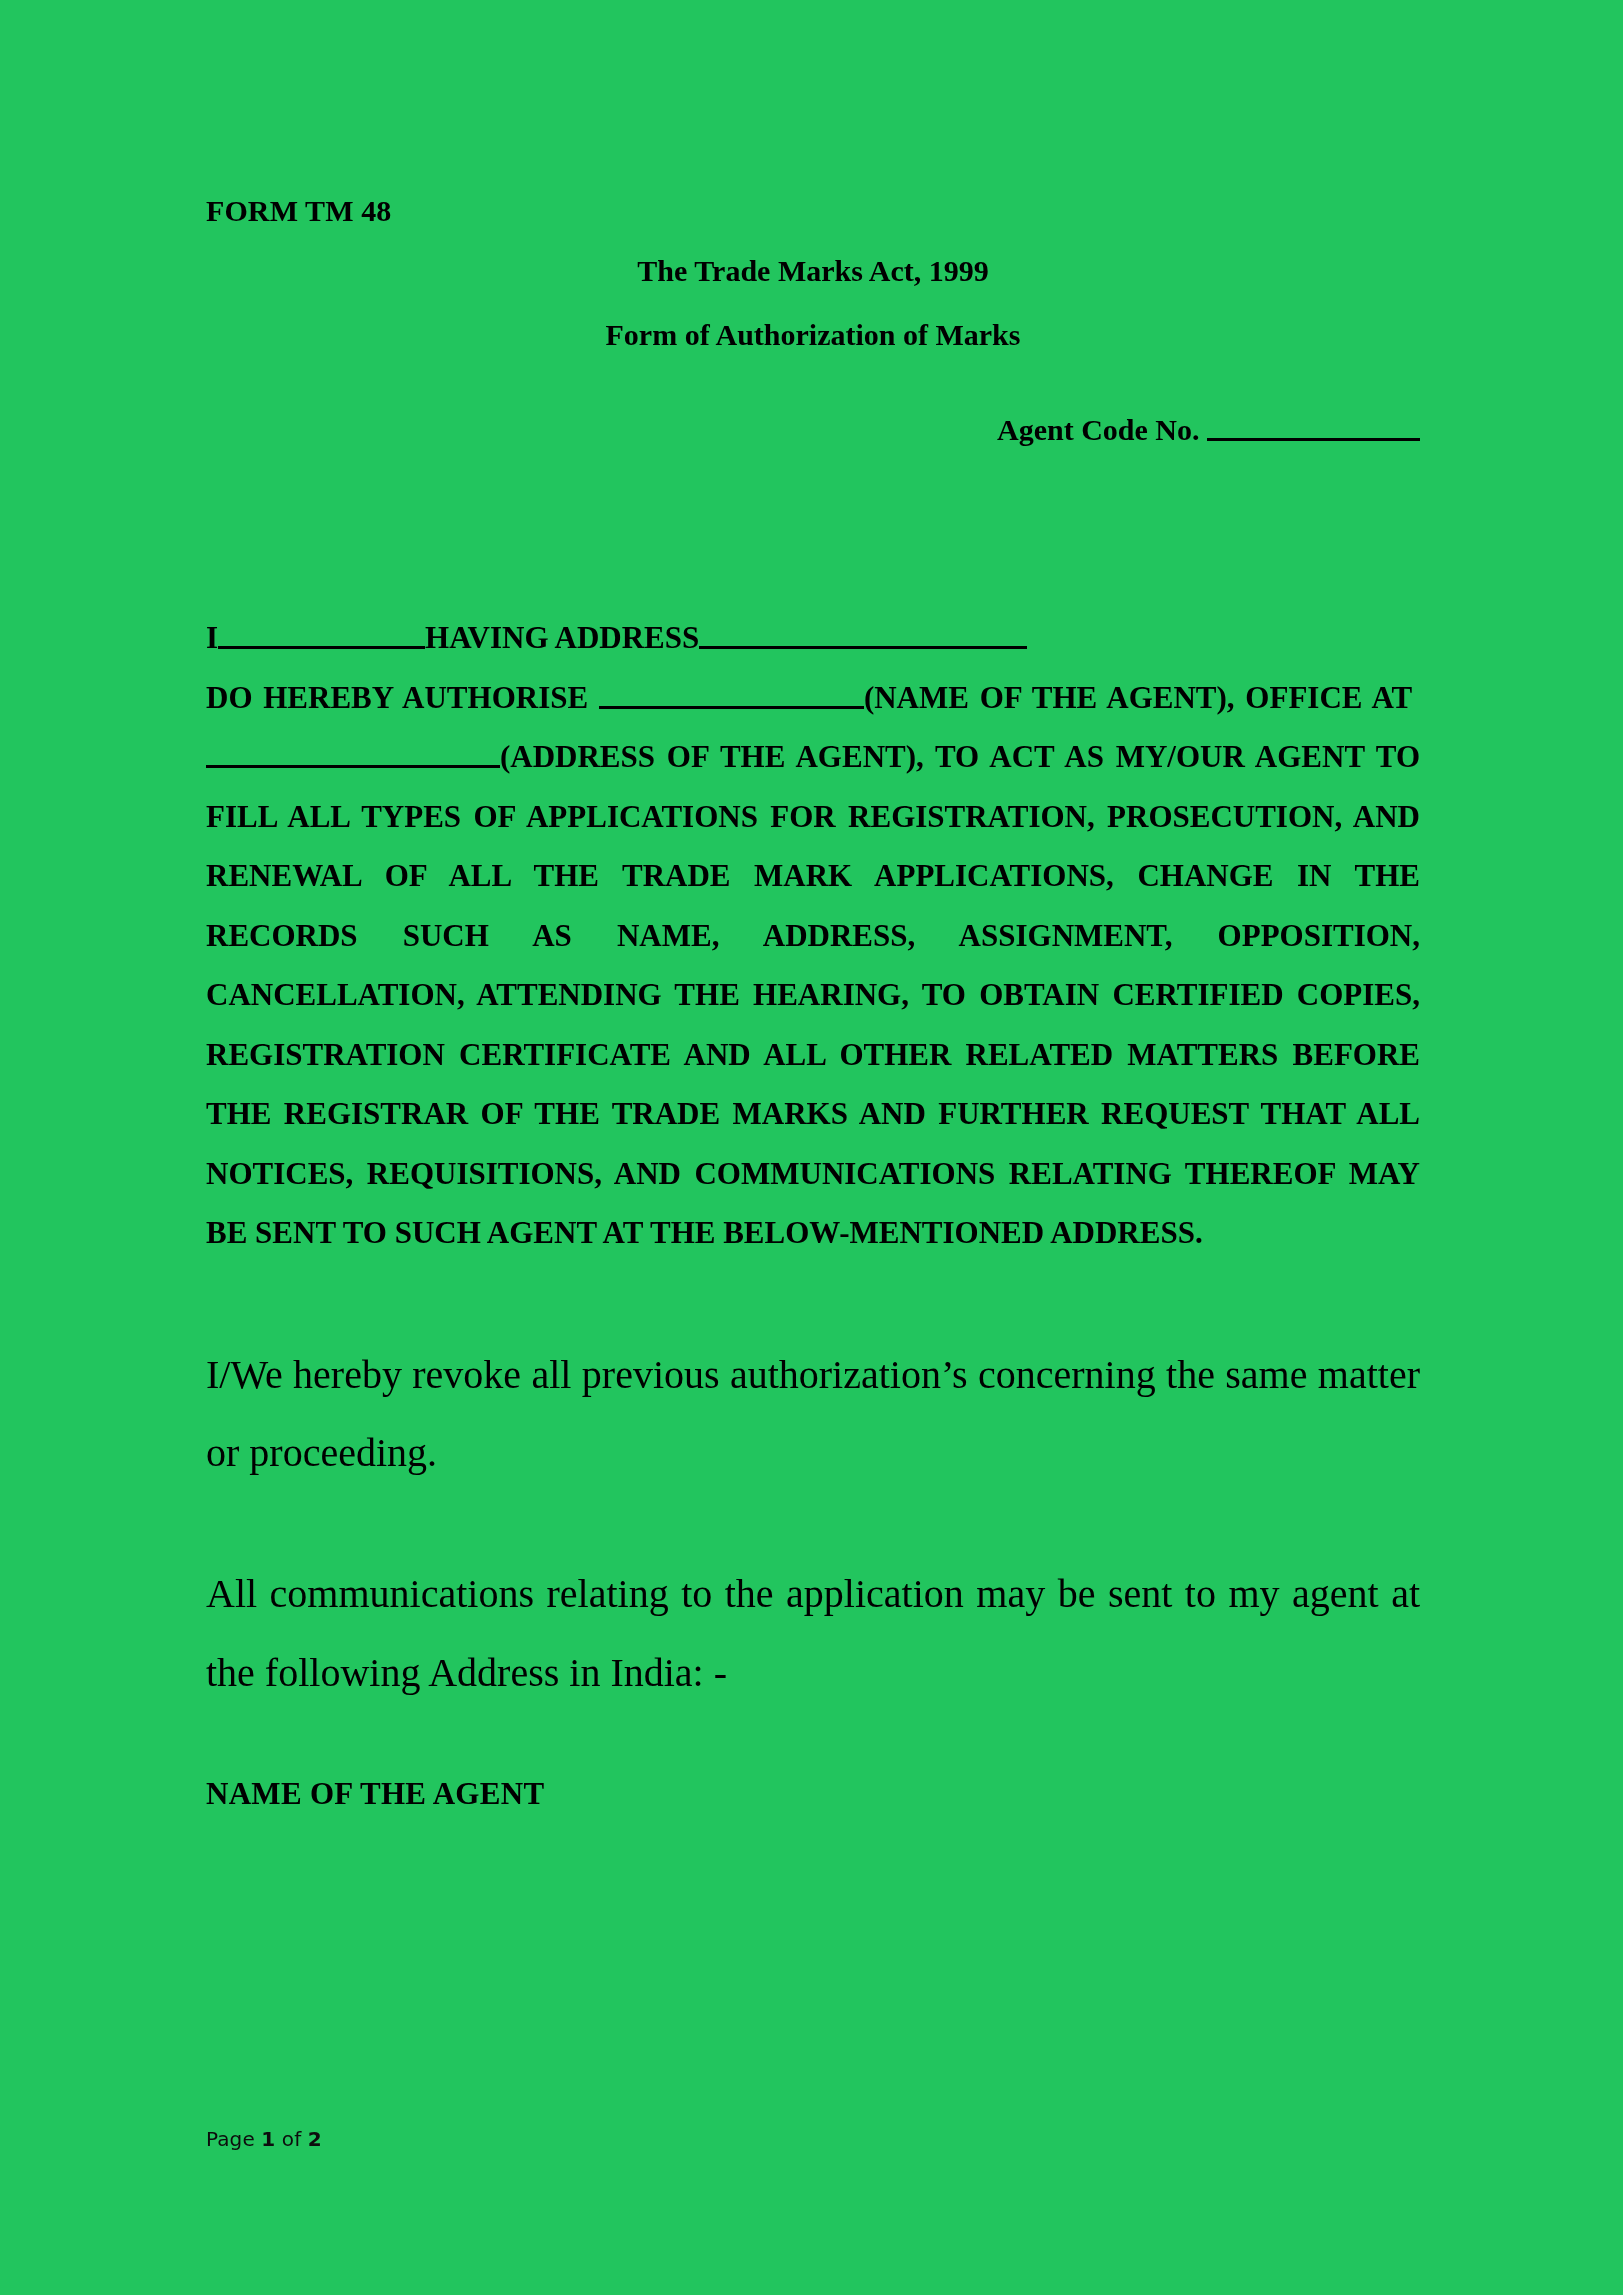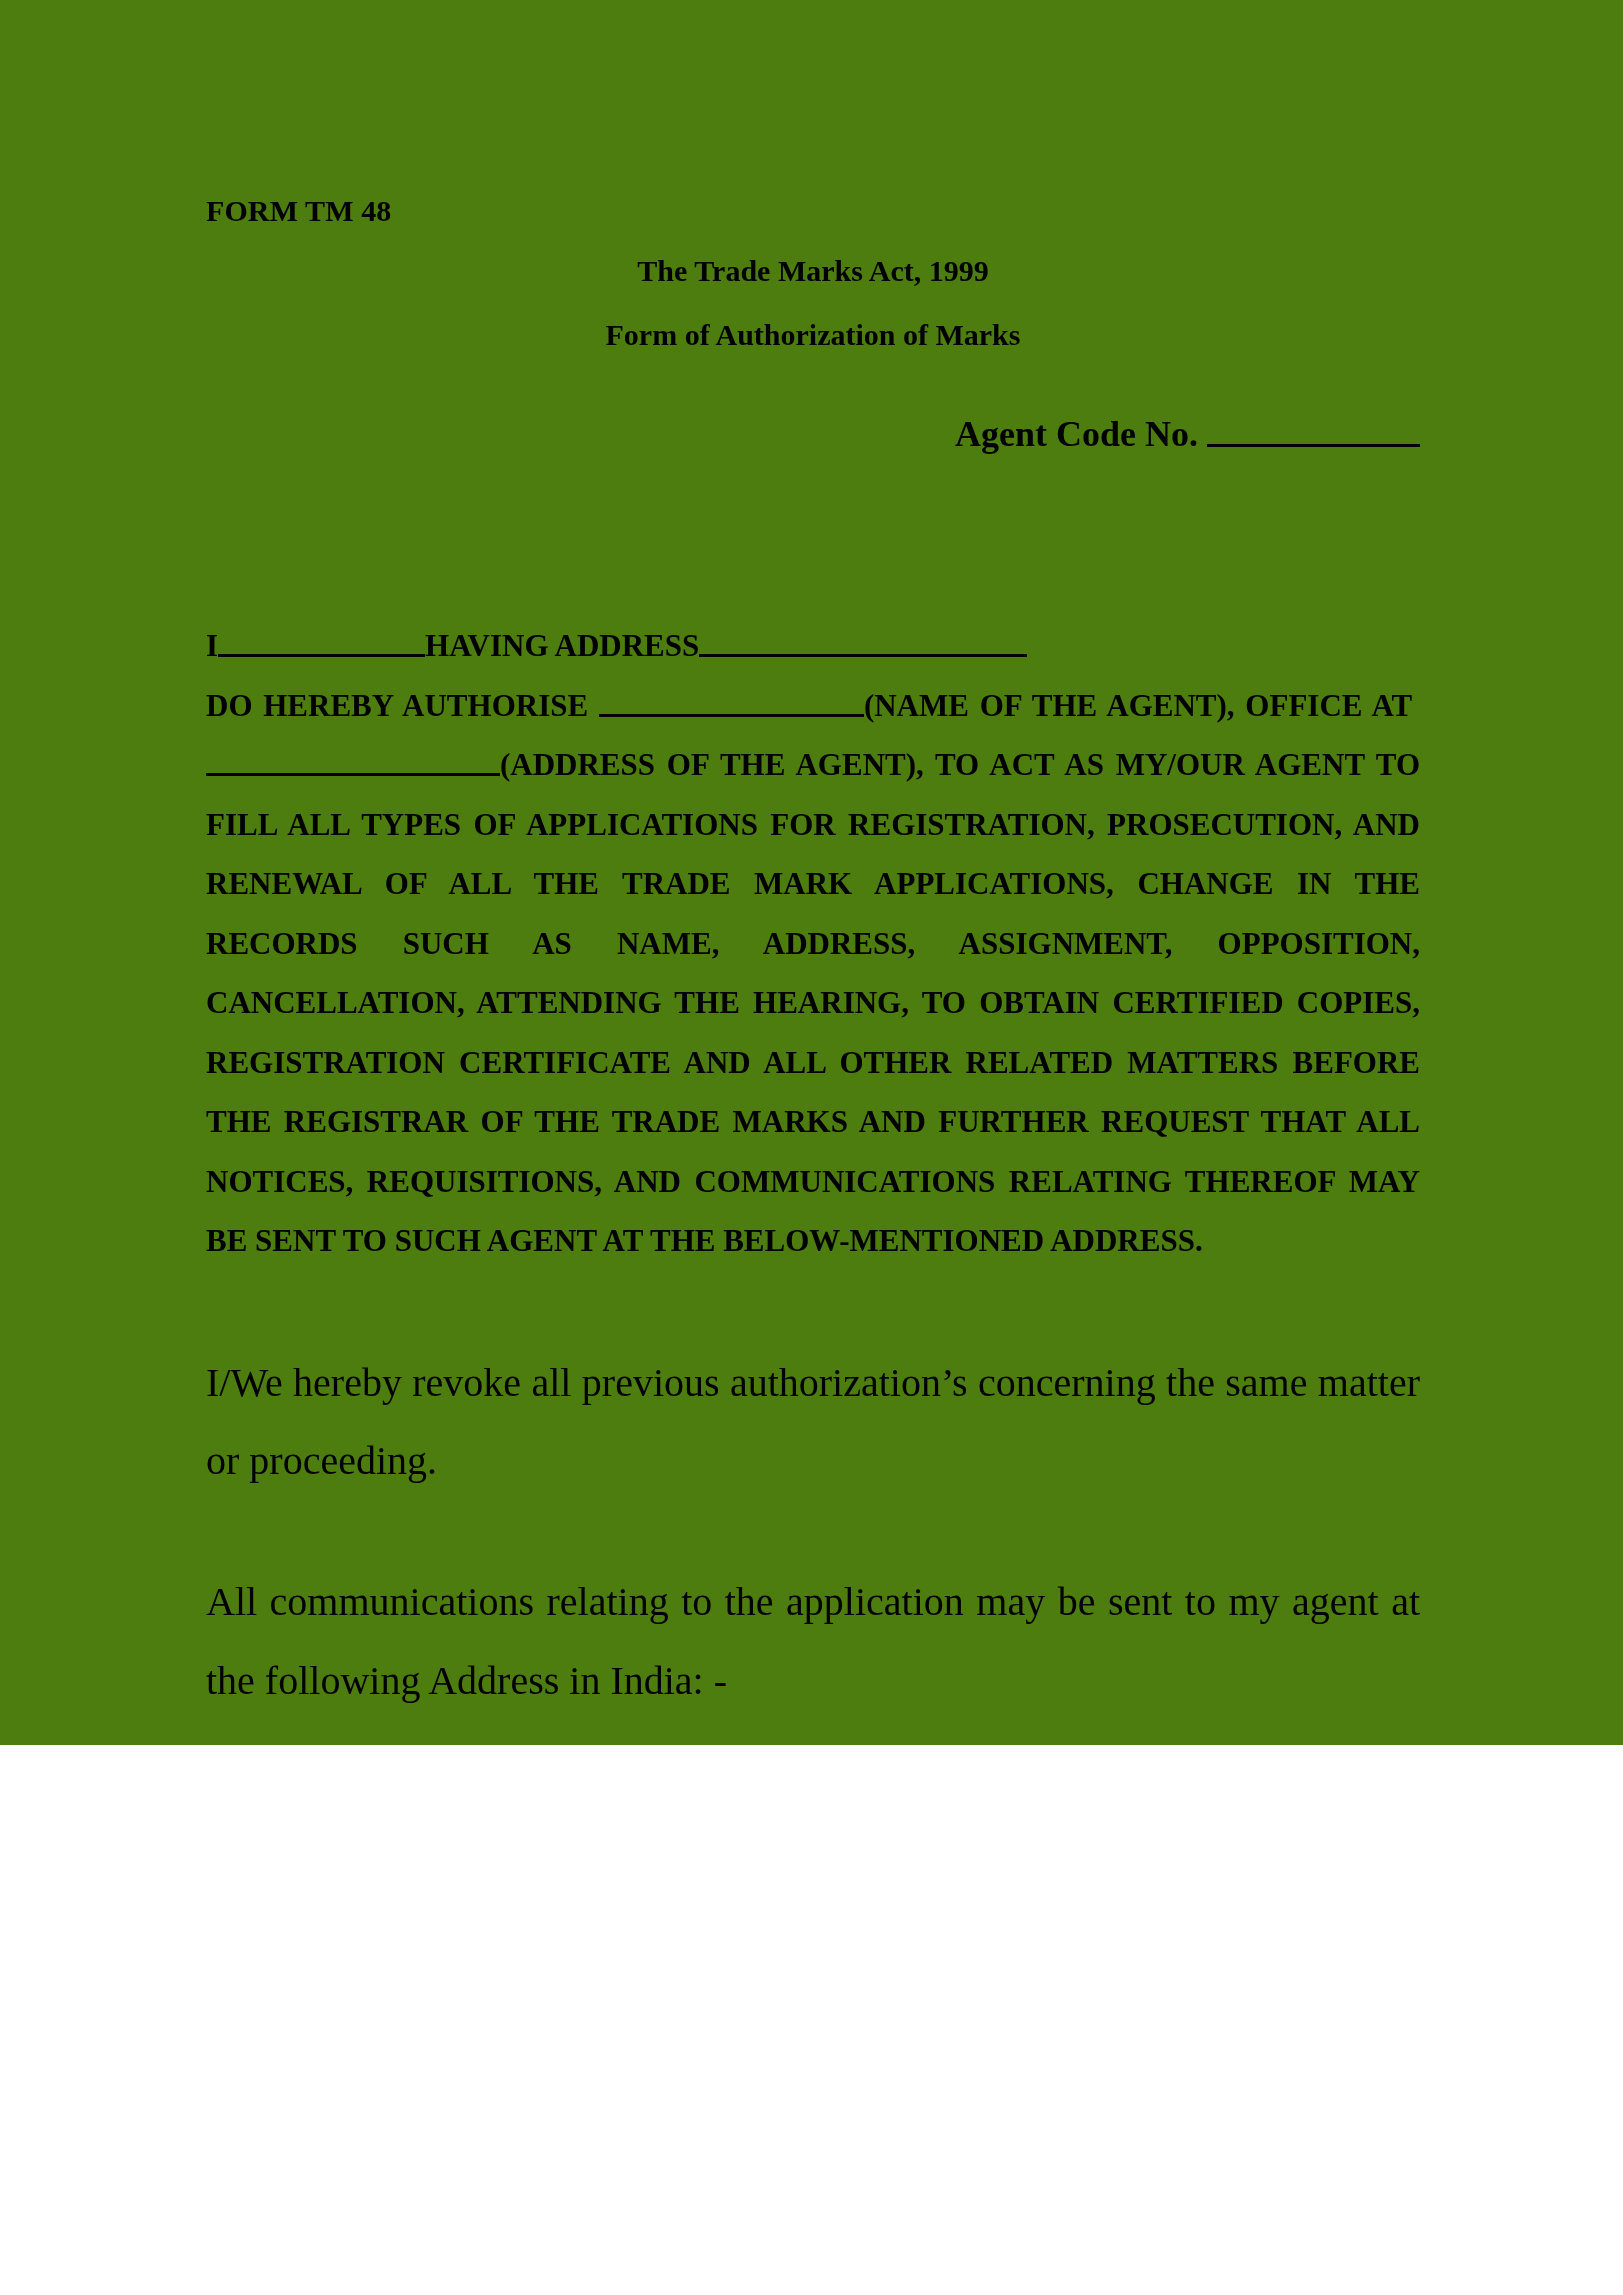--- a/index.html
+++ b/index.html
@@ -3,22 +3,22 @@
 <meta charset="utf-8">
 <style>
   html, body {
     margin: 0;
     padding: 0;
     background: #ffffff;
   }
   .page {
     position: relative;
     width: 1623px;
-    height: 1745px;
-    background: #4d7c0f;
+    height: 2295px;
+    background: #22c55e;
     font-family: "Liberation Serif", "DejaVu Serif", serif;
     color: #000000;
     box-sizing: border-box;
     overflow: hidden;
   }
   .content {
     position: absolute;
     left: 206px;
     top: 0;
     width: 1214px; 
@@ -38,21 +38,21 @@
   }
   .title-line {
     font-size: 30px;
     font-weight: bold;
     line-height: 1.0;
     margin-bottom: 34px;
   }
   .agent-code-row {
     margin-top: 63px;
     text-align: right;
-    font-size: 36px;
+    font-size: 30px;
     font-weight: bold;
     white-space: nowrap;
   }
 
   
   .rule {
     display: inline-block;
     border-bottom: 3.3px solid #000;
     vertical-align: -1.3px;
     height: 0.72em;

